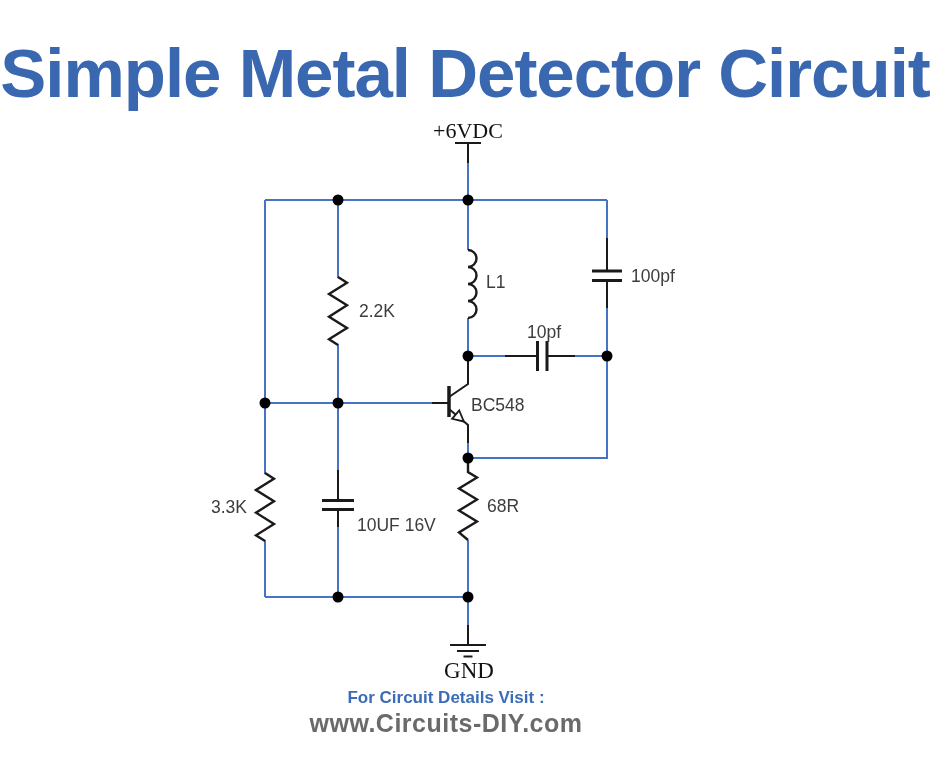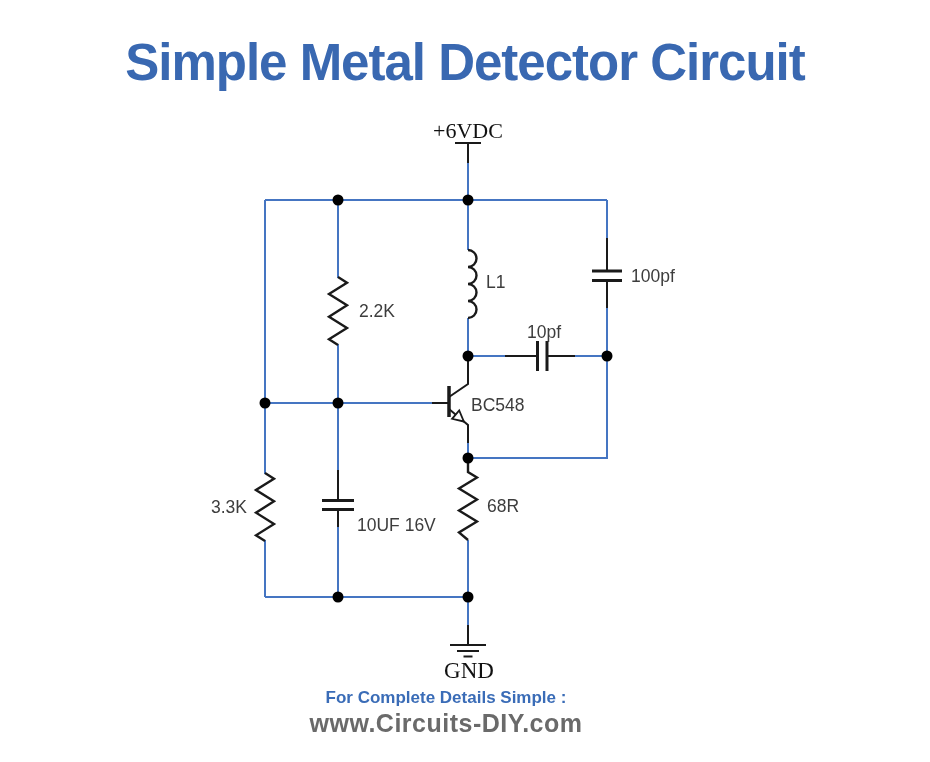--- a/index.html
+++ b/index.html
@@ -6,21 +6,21 @@
   body {
     width:930px; height:762px;
     background:#ffffff;
     font-family:"Liberation Sans", sans-serif;
     position:relative;
     overflow:hidden;
   }
   .page-title {
     margin:34px 0 0 0;
     text-align:center;
-    font-size:51px;
+    font-size:69px;
     font-weight:700;
     letter-spacing:-1px;
     color:#3968b1;
     line-height:1.15;
   }
   .circuit-svg {
     position:absolute;
     left:0; top:0;
     width:930px; height:762px;
   }
@@ -146,15 +146,15 @@
     <circle class="dot" cx="338" cy="403" r="5.5"></circle>
     <circle class="dot" cx="468" cy="356" r="5.5"></circle>
     <circle class="dot" cx="607" cy="356" r="5.5"></circle>
     <circle class="dot" cx="468" cy="458" r="5.5"></circle>
     <circle class="dot" cx="338" cy="597" r="5.5"></circle>
     <circle class="dot" cx="468" cy="597" r="5.5"></circle>
   </g>
 </svg>
 
 <div class="footer">
-  <div class="footer-heading">For Complete Details Simple :</div>
+  <div class="footer-heading">For Circuit Details Visit :</div>
   <div class="footer-site">www.Circuits-DIY.com</div>
 </div>
 
 </body></html>

